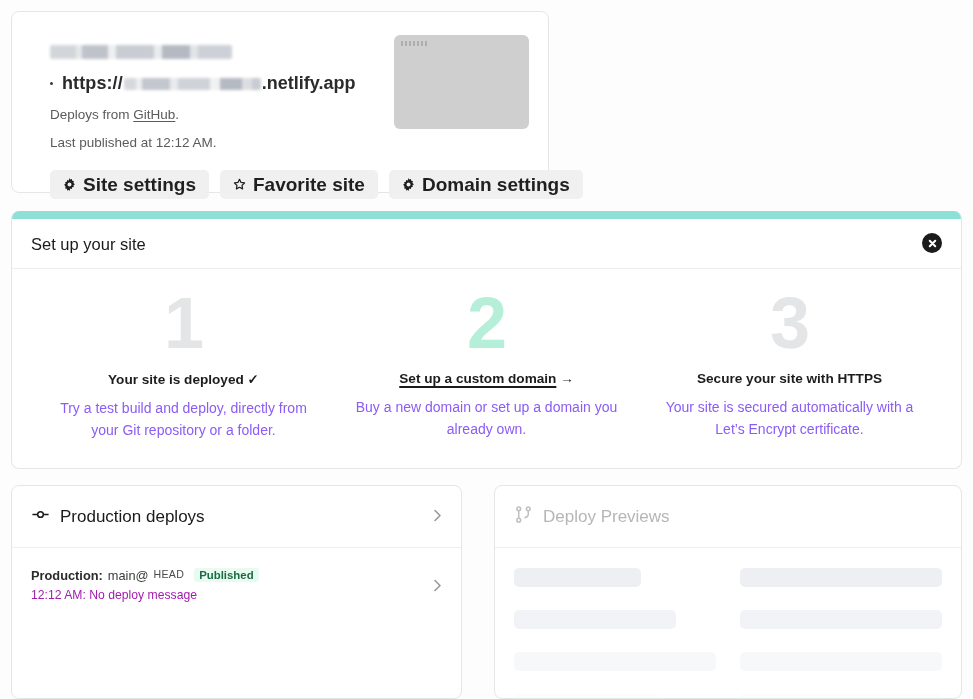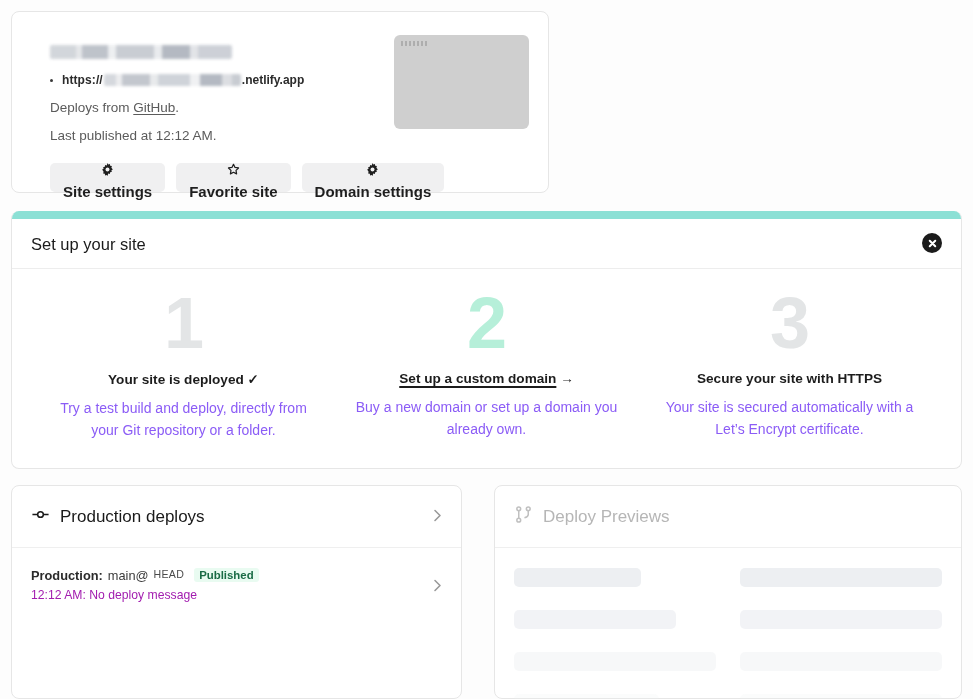--- a/index.html
+++ b/index.html
@@ -51,21 +51,21 @@
         #aeb4bd 112px 140px, #e0e2e6 140px 148px,
         #c9cdd4 148px 182px);
     filter: blur(1.6px);
     opacity: .92;
   }
 
   .url-row {
     display: flex;
     align-items: center;
     margin: 14px 0 0 18px;
-    font-size: 12px;
+    font-size: 18px;
     color: #2b2b2b;
     font-weight: 600;
   }
   .url-bullet {
     width: 3px; height: 3px;
     border-radius: 50%;
     background: #3a3a3a;
     margin-right: 9px;
     flex: 0 0 auto;
   }
@@ -106,26 +106,25 @@
   .btn {
     display: inline-flex;
     align-items: center;
     gap: 7px;
     height: 29px;
     padding: 0 13px;
     background: #f0f0f1;
     border: none;
     border-radius: 5px;
     font-family: inherit;
-    font-size: 15px;
+    font-size: 19px;
     font-weight: 600;
     color: #1f1f1f;
     cursor: pointer;
     white-space: nowrap;
-    flex-direction: column;
   }
   .btn svg { display: block; }
 
   .thumb {
     position: absolute;
     right: 19px;
     top: 23px;
     width: 135px;
     height: 94px;
     background: #cfcfcf;

